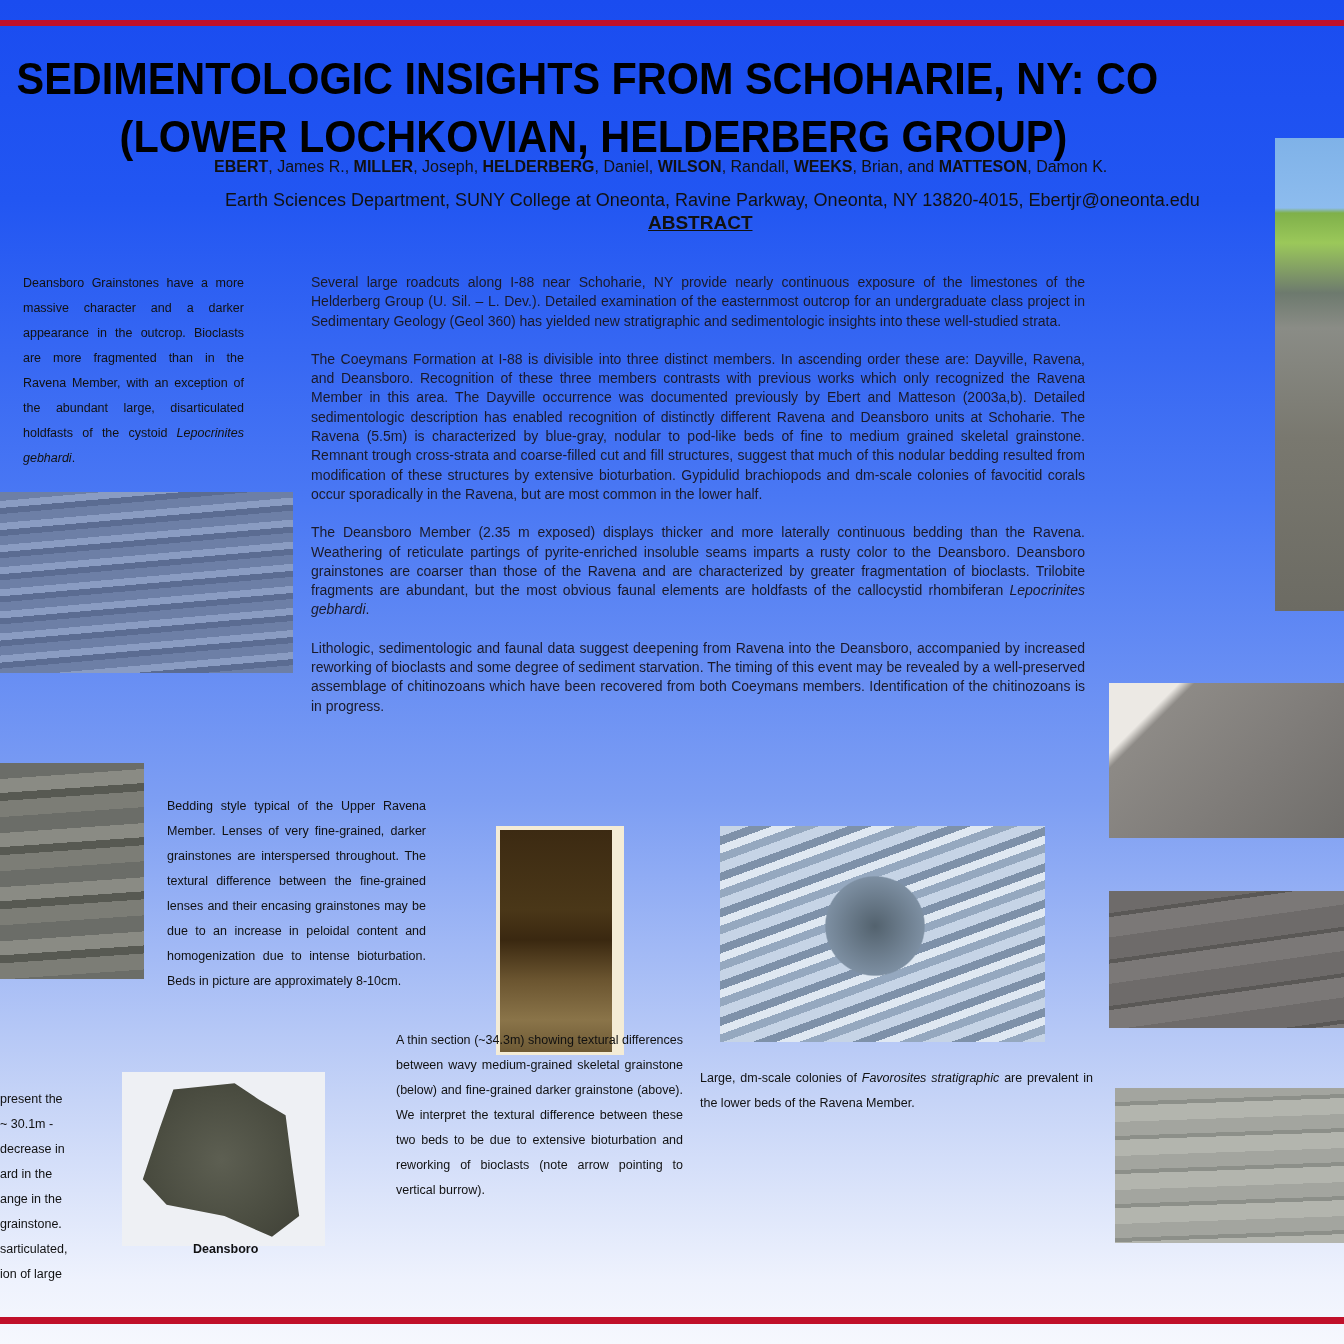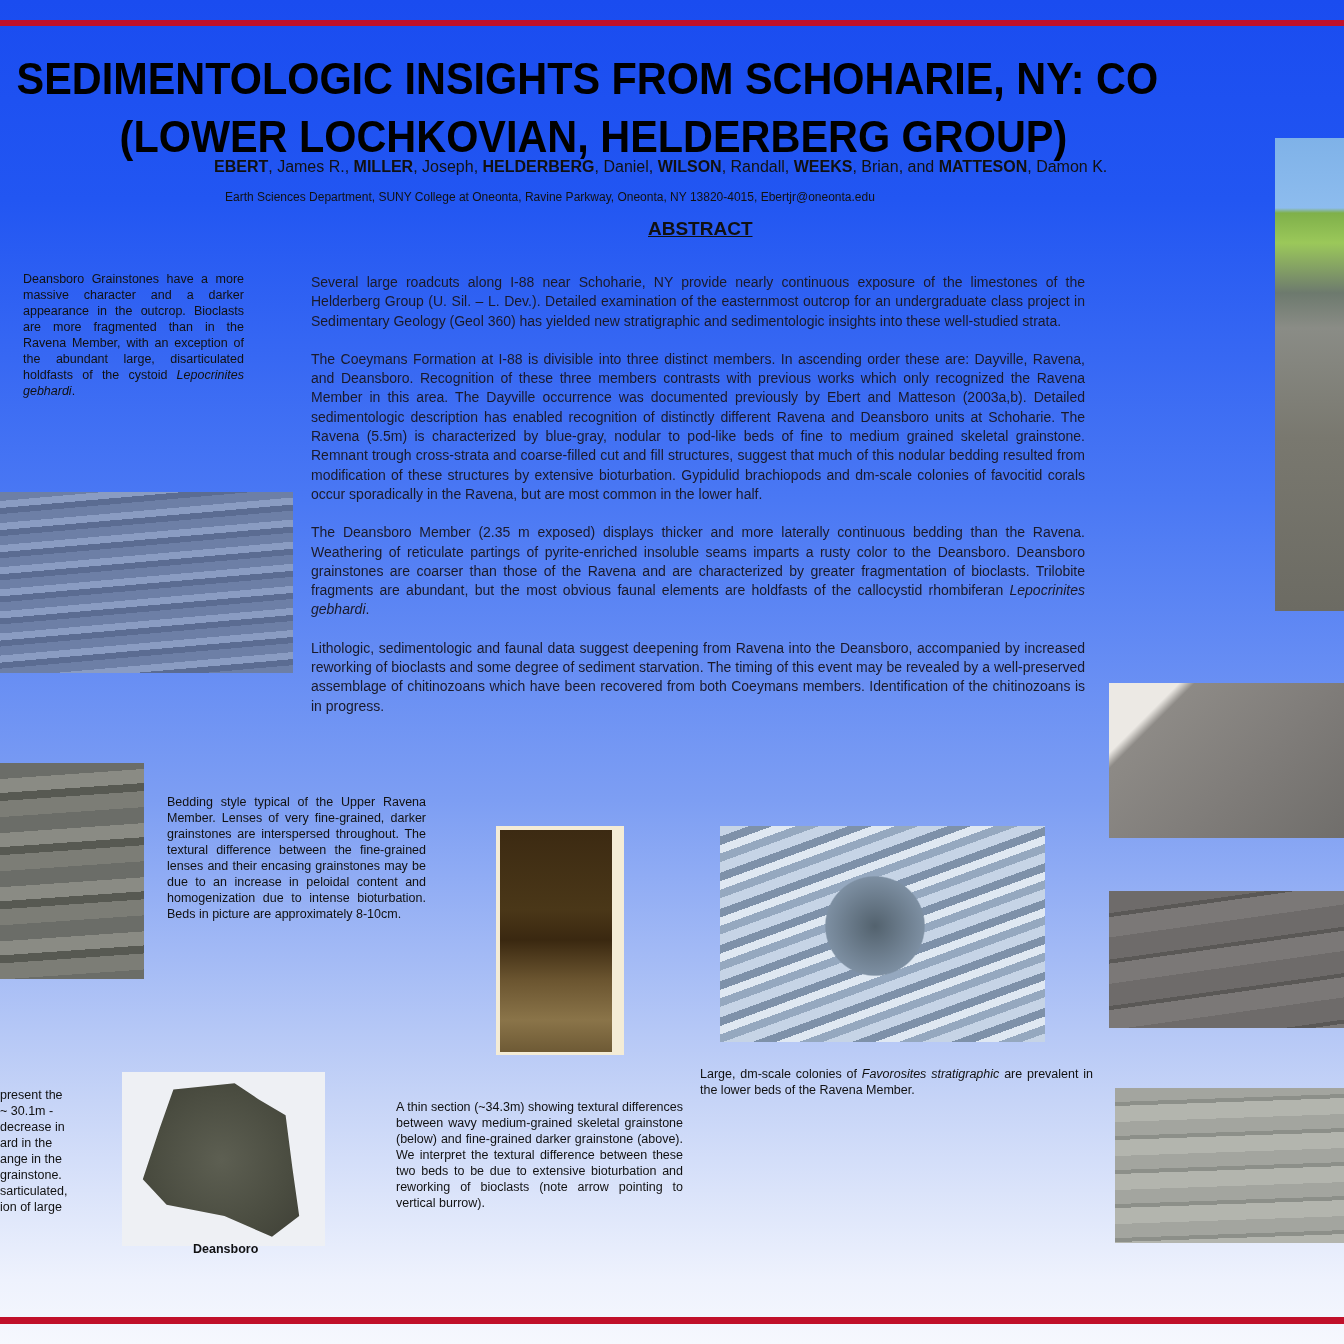--- a/index.html
+++ b/index.html
@@ -13,28 +13,28 @@
   .rule.bottom { top:1317px; height:7px; }
   .title {
     position:absolute; left:0; width:1344px; top:50px; text-align:center;
     font-weight:bold; font-size:45px; line-height:58px; color:#000; white-space:nowrap;
     transform: scaleX(0.92); transform-origin: left top;
   }
   .title .l1 { position:absolute; left:18px; top:0; }
   .title .l2 { position:absolute; left:130px; top:58px; }
   .authors { position:absolute; left:214px; top:158px; font-size:16px; color:#111; white-space:nowrap; }
   .authors b { font-weight:bold; }
-  .affil { position:absolute; left:225px; top:190px; font-size:12px; color:#111; white-space:nowrap; }
-  .abs-head { position:absolute; left:648px; top:218px; font-size:19px; font-weight:bold; text-decoration:underline; }
+  .affil { position:absolute; left:225px; top:190px; font-size:18px; color:#111; white-space:nowrap; }
+  .abs-head { position:absolute; left:648px; top:212px; font-size:19px; font-weight:bold; text-decoration:underline; }
   .abstract {
     position:absolute; left:311px; top:273px; width:791px; font-size:14px; line-height:19.3px;
     text-align:justify; color:#1a1a2a;
   }
   .abstract p { margin:0 17px 19px 0; }
-  .cap { position:absolute; font-size:12.5px; line-height:16px; text-align:justify; color:#111; }
+  .cap { position:absolute; font-size:12.5px; line-height:25px; text-align:justify; color:#111; }
   .cap i { font-style:italic; }
   .photo { position:absolute; overflow:hidden; }
   .ph1 { left:0; top:492px; width:293px; height:181px;
     background:
       radial-gradient(ellipse 60px 22px at 90px 300px, rgba(255,255,255,.2), transparent),
       repeating-linear-gradient(175deg, #6d7fa6 0 9px, #8a9cc2 9px 16px, #5b6c92 16px 22px),
       #7586ad; }
   .ph2 { left:1275px; top:138px; width:69px; height:473px;
     background: linear-gradient(180deg, #7fb2e8 0, #8dbcee 70px, #7fb04a 75px, #9bc85a 105px, #6d7a6e 155px, #8a8c86 190px, #79786f 300px, #6c6b63 473px); }
   .ph3 { left:0; top:763px; width:144px; height:216px;
@@ -107,19 +107,19 @@
   <div>grainstone.</div>
   <div>sarticulated,</div>
   <div>ion of large</div>
 </div>
 
 <div class="photo ph6">
     <div class="rock"></div>
   </div>
 <div class="deansboro-label">Deansboro</div>
 
-<div class="cap" style="left:396px; top:1099px; width:287px;">A thin section (~34.3m) showing textural differences between wavy medium-grained skeletal grainstone (below) and fine-grained darker grainstone (above).  We interpret the textural difference between these two beds to be due to extensive bioturbation and reworking of bioclasts (note arrow pointing to vertical burrow).</div>
+<div class="cap" style="left:396px; top:1028px; width:287px;">A thin section (~34.3m) showing textural differences between wavy medium-grained skeletal grainstone (below) and fine-grained darker grainstone (above).  We interpret the textural difference between these two beds to be due to extensive bioturbation and reworking of bioclasts (note arrow pointing to vertical burrow).</div>
 
 <div class="photo ph7"></div>
 <div class="photo ph8"></div>
 <div class="photo ph9"></div>
 
 <div class="rule bottom"></div>
 
 </body></html>

